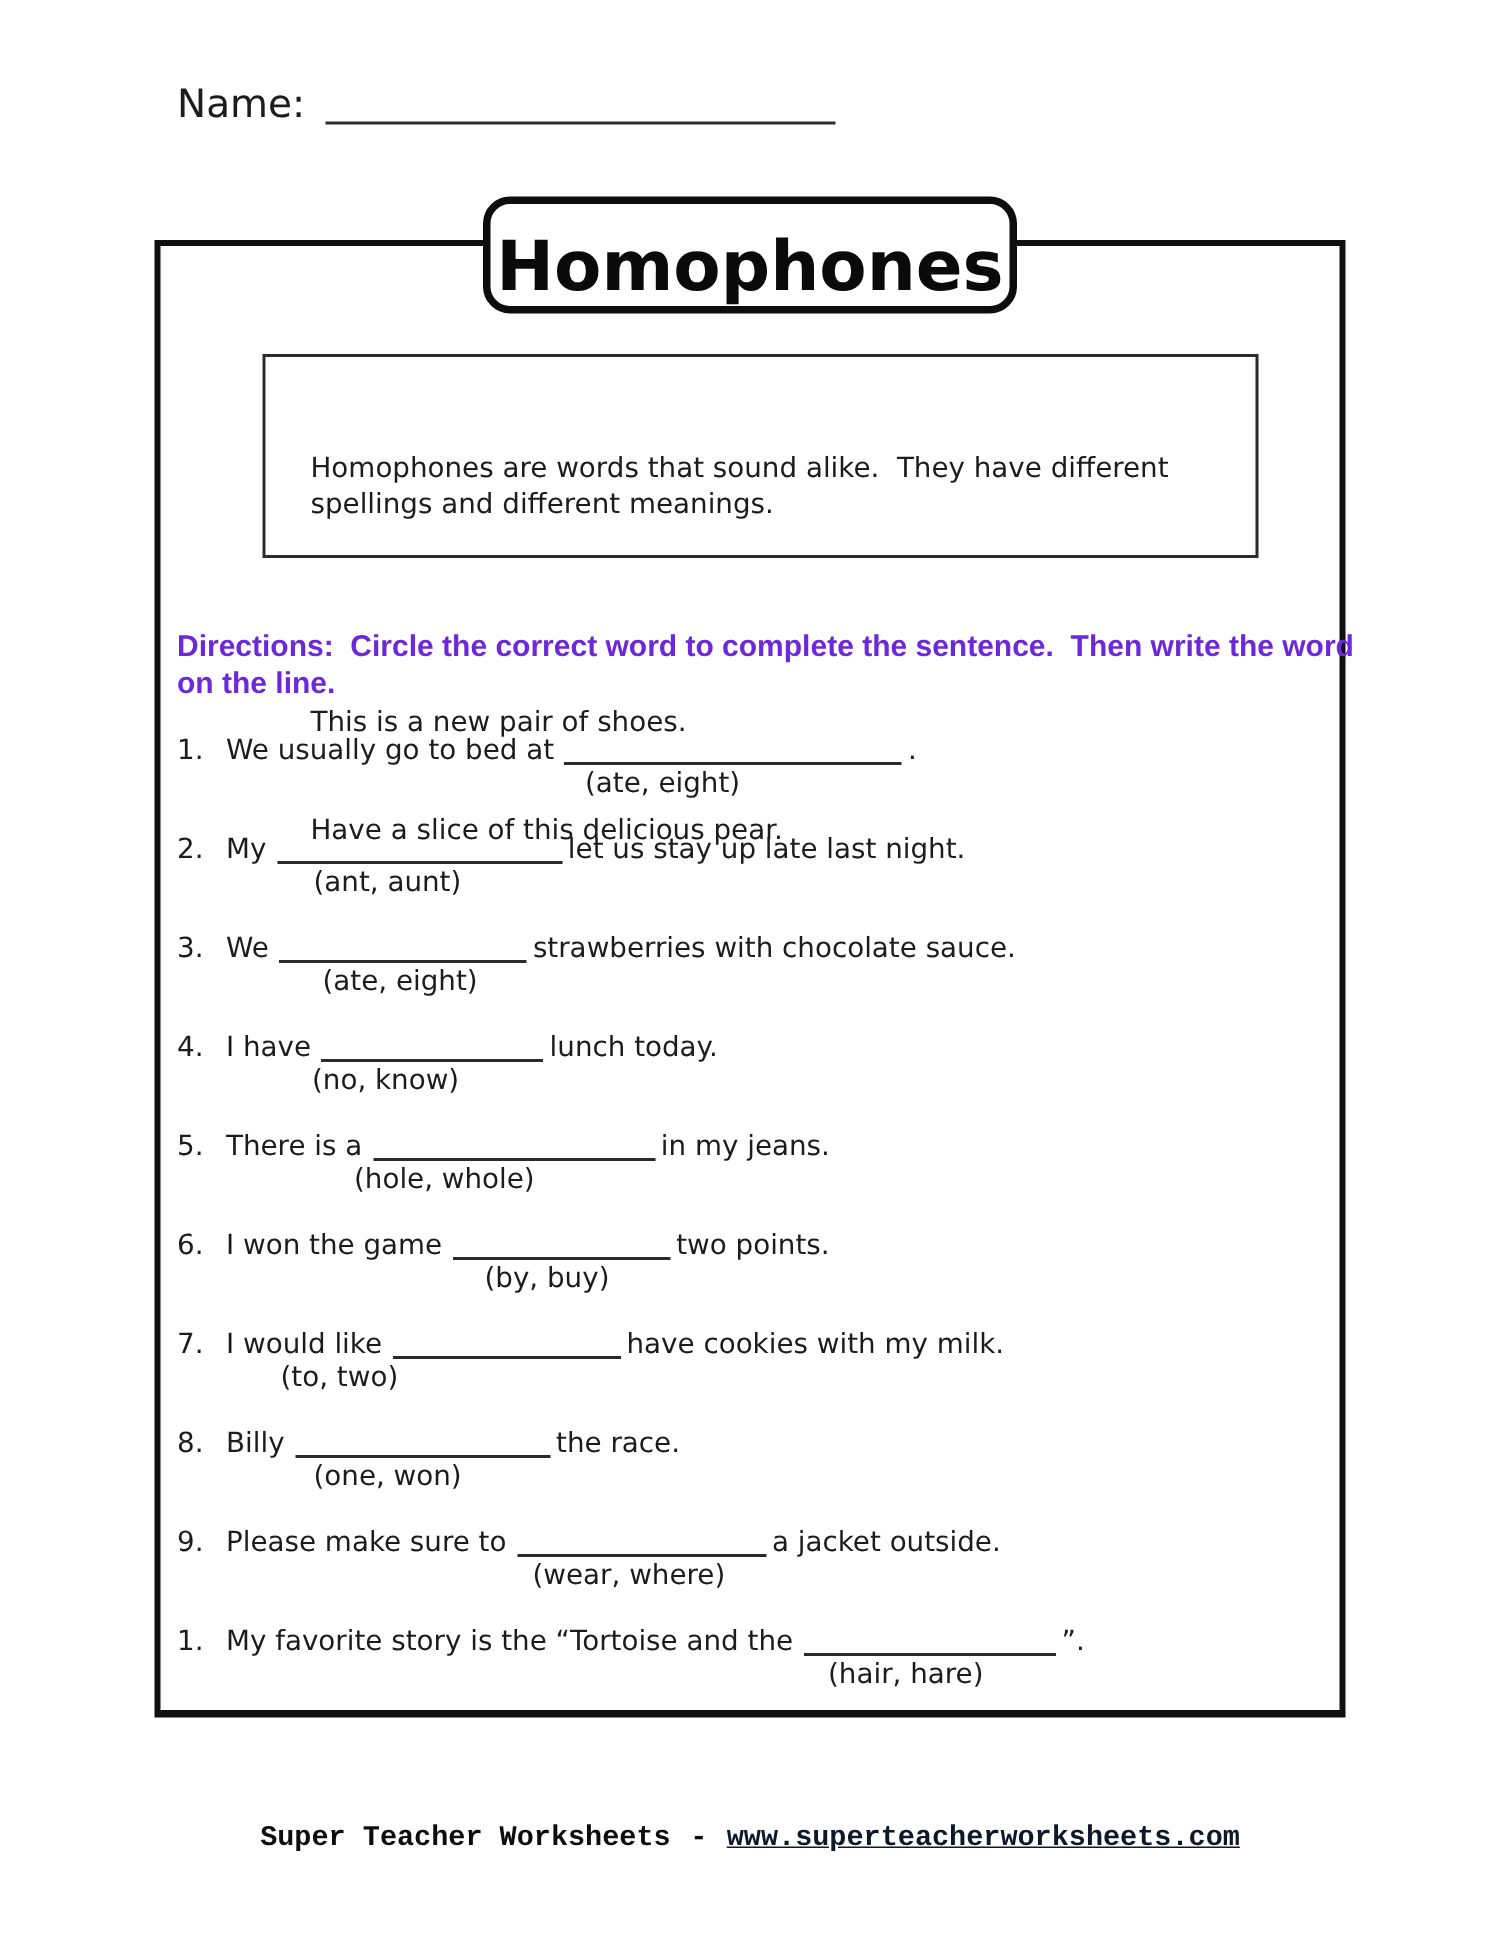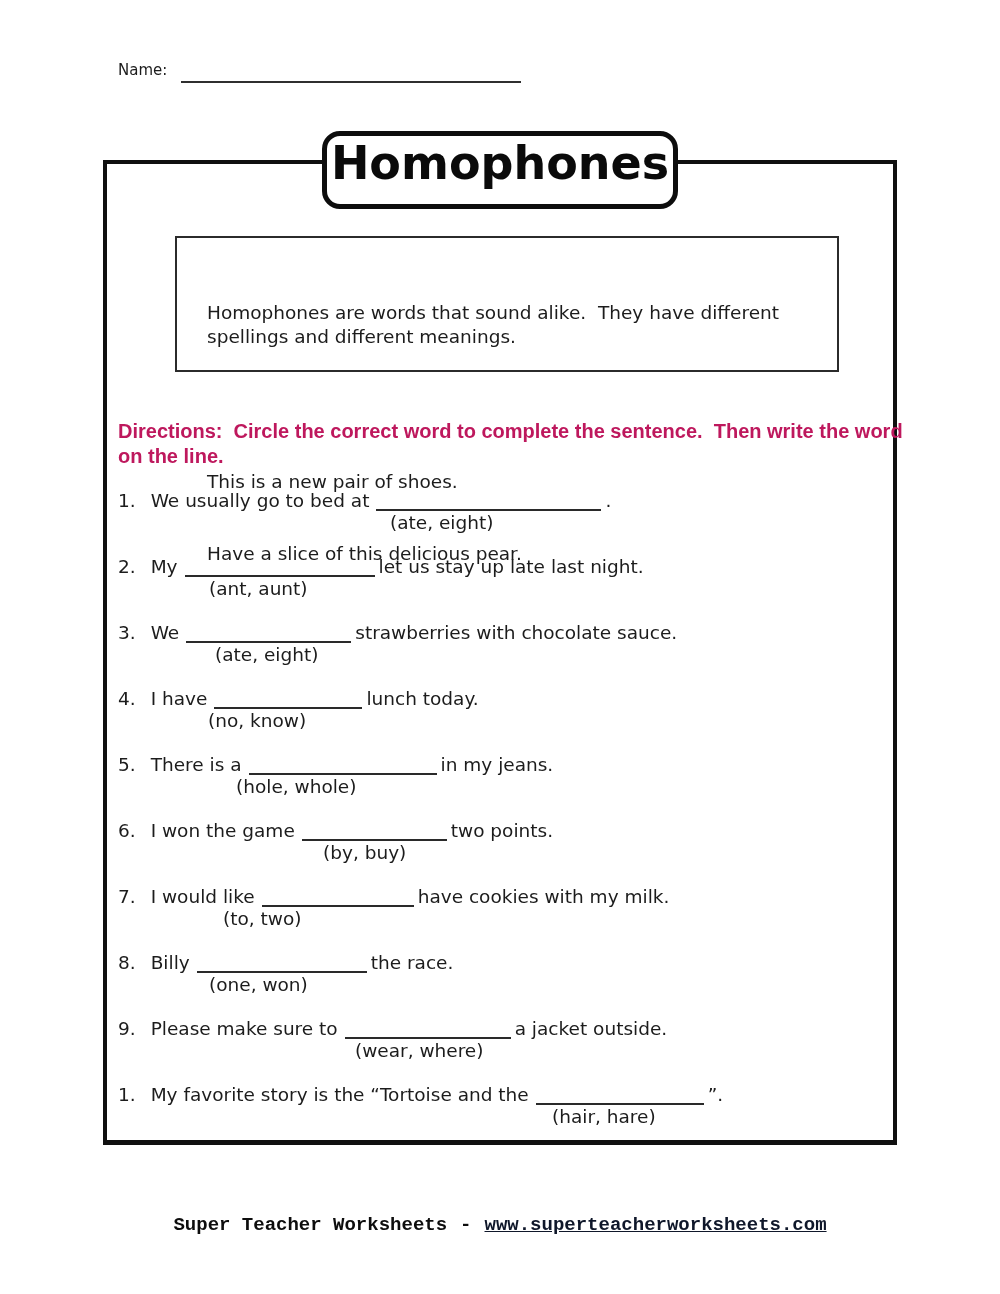--- a/index.html
+++ b/index.html
@@ -8,21 +8,21 @@
     background:#ffffff;
     font-family:"DejaVu Sans",sans-serif;
     color:#1c1c1c;
     position:relative;
     overflow:hidden;
   }
   
   .name-row{
     position:absolute;left:118px;top:57px;
     display:flex;
-    font-size:15px;line-height:26px;
+    font-size:26px;line-height:26px;
   }
   .name-line{
     width:340px;height:24px;margin-left:14px;
     border-bottom:2px solid #2f2f2f;
   }
   
   .main-box{
     position:absolute;left:103px;top:160px;
     width:794px;height:985px;
     box-sizing:border-box;
@@ -32,21 +32,21 @@
   }
   
   .title-box{
     position:absolute;left:322px;top:131px;
     width:356px;height:78px;
     box-sizing:border-box;
     border:5px solid #0d0d0d;
     border-radius:18px;
     background:#ffffff;
     z-index:2;
-    display:flex;align-items:flex-start;justify-content:center;
+    display:flex;align-items:flex-end;justify-content:center;
     font-size:46px;font-weight:bold;letter-spacing:0px;
     color:#0a0a0a;
   }
   
   .def-box{
     position:absolute;left:175px;top:236px;
     width:664px;height:136px;
     box-sizing:border-box;
     border:2px solid #2b2b2b;
     padding:15px 18px 0 30px;
@@ -56,21 +56,21 @@
   }
   .def-para{max-width:618px;}
   .def-examples{margin-top:25px;}
   
   .directions{
     position:absolute;left:118px;top:419px;
     width:788px;
     font-family:"Liberation Sans",sans-serif;
     font-weight:bold;
     font-size:20px;line-height:25px;
-    color:#be185d;
+    color:#6d28d9;
     white-space:pre-wrap;
     z-index:3;
   }
   
   .questions{
     position:absolute;left:118px;top:489px;
     width:780px;z-index:3;
   }
   .question{margin-bottom:21px;}
   .q-line{font-size:18.5px;line-height:23px;white-space:nowrap;}
@@ -152,21 +152,21 @@
       <div class="q-hint" style="margin-left:118px">(hole, whole)</div>
     </div>
 
     <div class="question">
       <div class="q-line"><span class="q-num">6.</span><span>I won the game</span><span class="blank" style="width:145px"></span><span>two points.</span></div>
       <div class="q-hint" style="margin-left:205px">(by, buy)</div>
     </div>
 
     <div class="question">
       <div class="q-line"><span class="q-num">7.</span><span>I would like</span><span class="blank" style="width:152px"></span><span>have cookies with my milk.</span></div>
-      <div class="q-hint" style="margin-left:105px">(to, two)</div>
+      <div class="q-hint" style="margin-left:69px">(to, two)</div>
     </div>
 
     <div class="question">
       <div class="q-line"><span class="q-num">8.</span><span>Billy</span><span class="blank" style="width:170px"></span><span>the race.</span></div>
       <div class="q-hint" style="margin-left:91px">(one, won)</div>
     </div>
 
     <div class="question">
       <div class="q-line"><span class="q-num">9.</span><span>Please make sure to</span><span class="blank" style="width:166px"></span><span>a jacket outside.</span></div>
       <div class="q-hint" style="margin-left:237px">(wear, where)</div>

